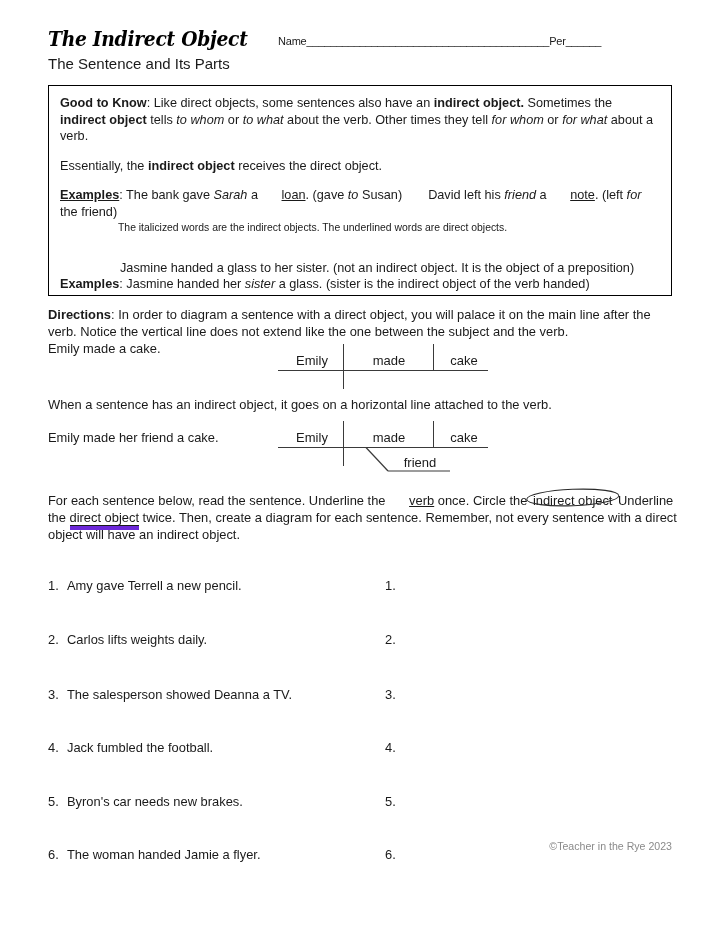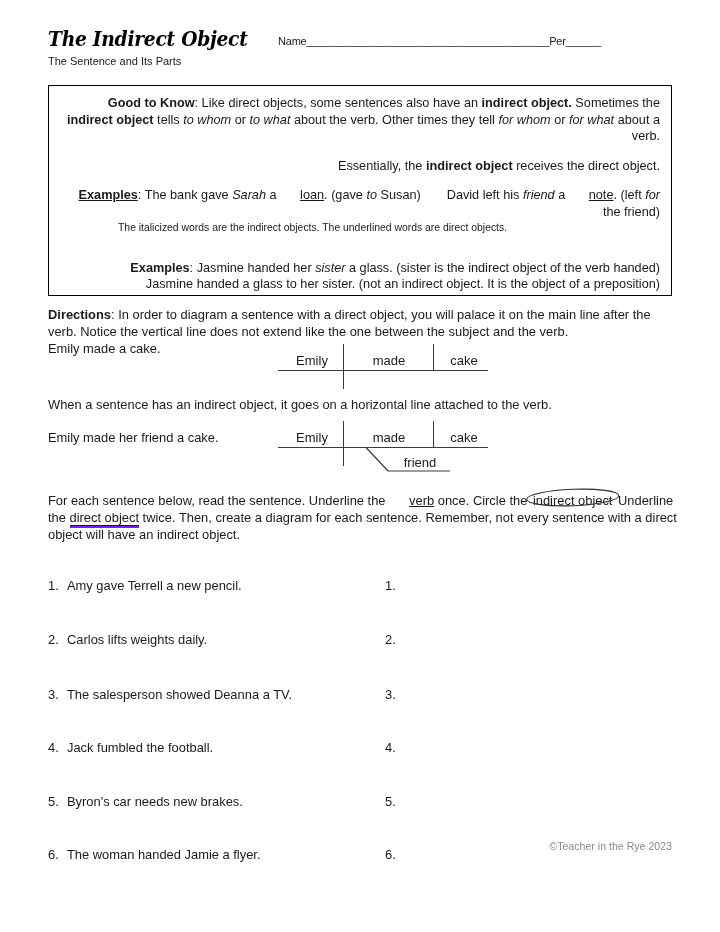--- a/index.html
+++ b/index.html
@@ -35,21 +35,21 @@
     font-style: italic;
     font-size: 19.5px;
     letter-spacing: -0.3px;
     line-height: 1;
     color: #000;
     white-space: nowrap;
     transform: scaleX(0.96);
     transform-origin: left center;
   }
   .title-sub {
-    font-size: 11px;
+    font-size: 15px;
     color: #1a1a1a;
     margin-top: 6px;
     line-height: 1;
     white-space: nowrap;
   }
   .name-line {
     position: absolute;
     left: 230px;
     top: 5px;
     font-size: 11px;
@@ -67,21 +67,20 @@
     height: 211px;
     border: 1.3px solid #000;
     box-sizing: border-box;
     padding: 9px 11px 0 11px;
   }
   .ib-p {
     font-size: 12.7px;
     line-height: 16.6px;
     color: #1a1a1a;
     margin: 0;
-    text-align: right;
   }
   .ib-gap-md { height: 13px; }
   .ib-caption {
     font-size: 10.4px;
     line-height: 13px;
     margin: 0;
     padding-left: 58px;
     color: #1a1a1a;
   }
   .ib-indent {
@@ -158,21 +157,21 @@
   
   .instructions {
     position: absolute;
     left: 48px;
     top: 492px;
     width: 630px;
     font-size: 12.9px;
     line-height: 17.2px;
   }
   .dbl-underline {
-    border-bottom: 2px solid #6d28d9;
+    border-bottom: 4px solid #6d28d9;
     box-shadow: inset 0 -3px 0 -2px #1a1a1a;
     padding-bottom: 1px;
   }
   .circled {
     position: relative;
     display: inline-block;
     padding: 0 2px;
   }
   .circled .ellipse {
     position: absolute;
@@ -229,23 +228,23 @@
 
     <p class="ib-p"><span class="bu">Examples</span><span>: The bank gave </span><i>Sarah</i><span> a </span><span class="u">loan</span><span>. (gave </span><i>to</i><span> Susan)</span><span class="spacer-wide"></span><span>David left his </span><i>friend</i><span> a </span><span class="u">note</span><span>. (left </span><i>for</i><span> the friend)</span></p>
 
     <p class="ib-caption">The italicized words are the indirect objects. The underlined words are direct objects.</p>
 
     <div class="ib-gap-md"></div>
 
 
     <div class="ib-gap-md"></div>
 
+    <p class="ib-p ib-indent">Jasmine handed a glass to her sister. (not an indirect object. It is the object of a preposition)</p>
+
     <p class="ib-p"><b>Examples</b><span>: Jasmine handed her </span><i>sister</i><span> a glass. (sister is the indirect object of the verb handed)</span></p>
-
-    <p class="ib-p ib-indent">Jasmine handed a glass to her sister. (not an indirect object. It is the object of a preposition)</p>
   </div>
 
   <div class="directions"><b>Directions</b><span>: In order to diagram a sentence with a direct object, you will palace it on the main line after the verb. Notice the vertical line does not extend like the one between the subject and the verb.</span></div>
 
   <div class="ex-label ex1-label">Emily made a cake.</div>
 
   <div class="diagram" id="diagram-1">
 
     <div class="diag-baseline" style="left:0; top:26px; width:210px;"></div>
 

